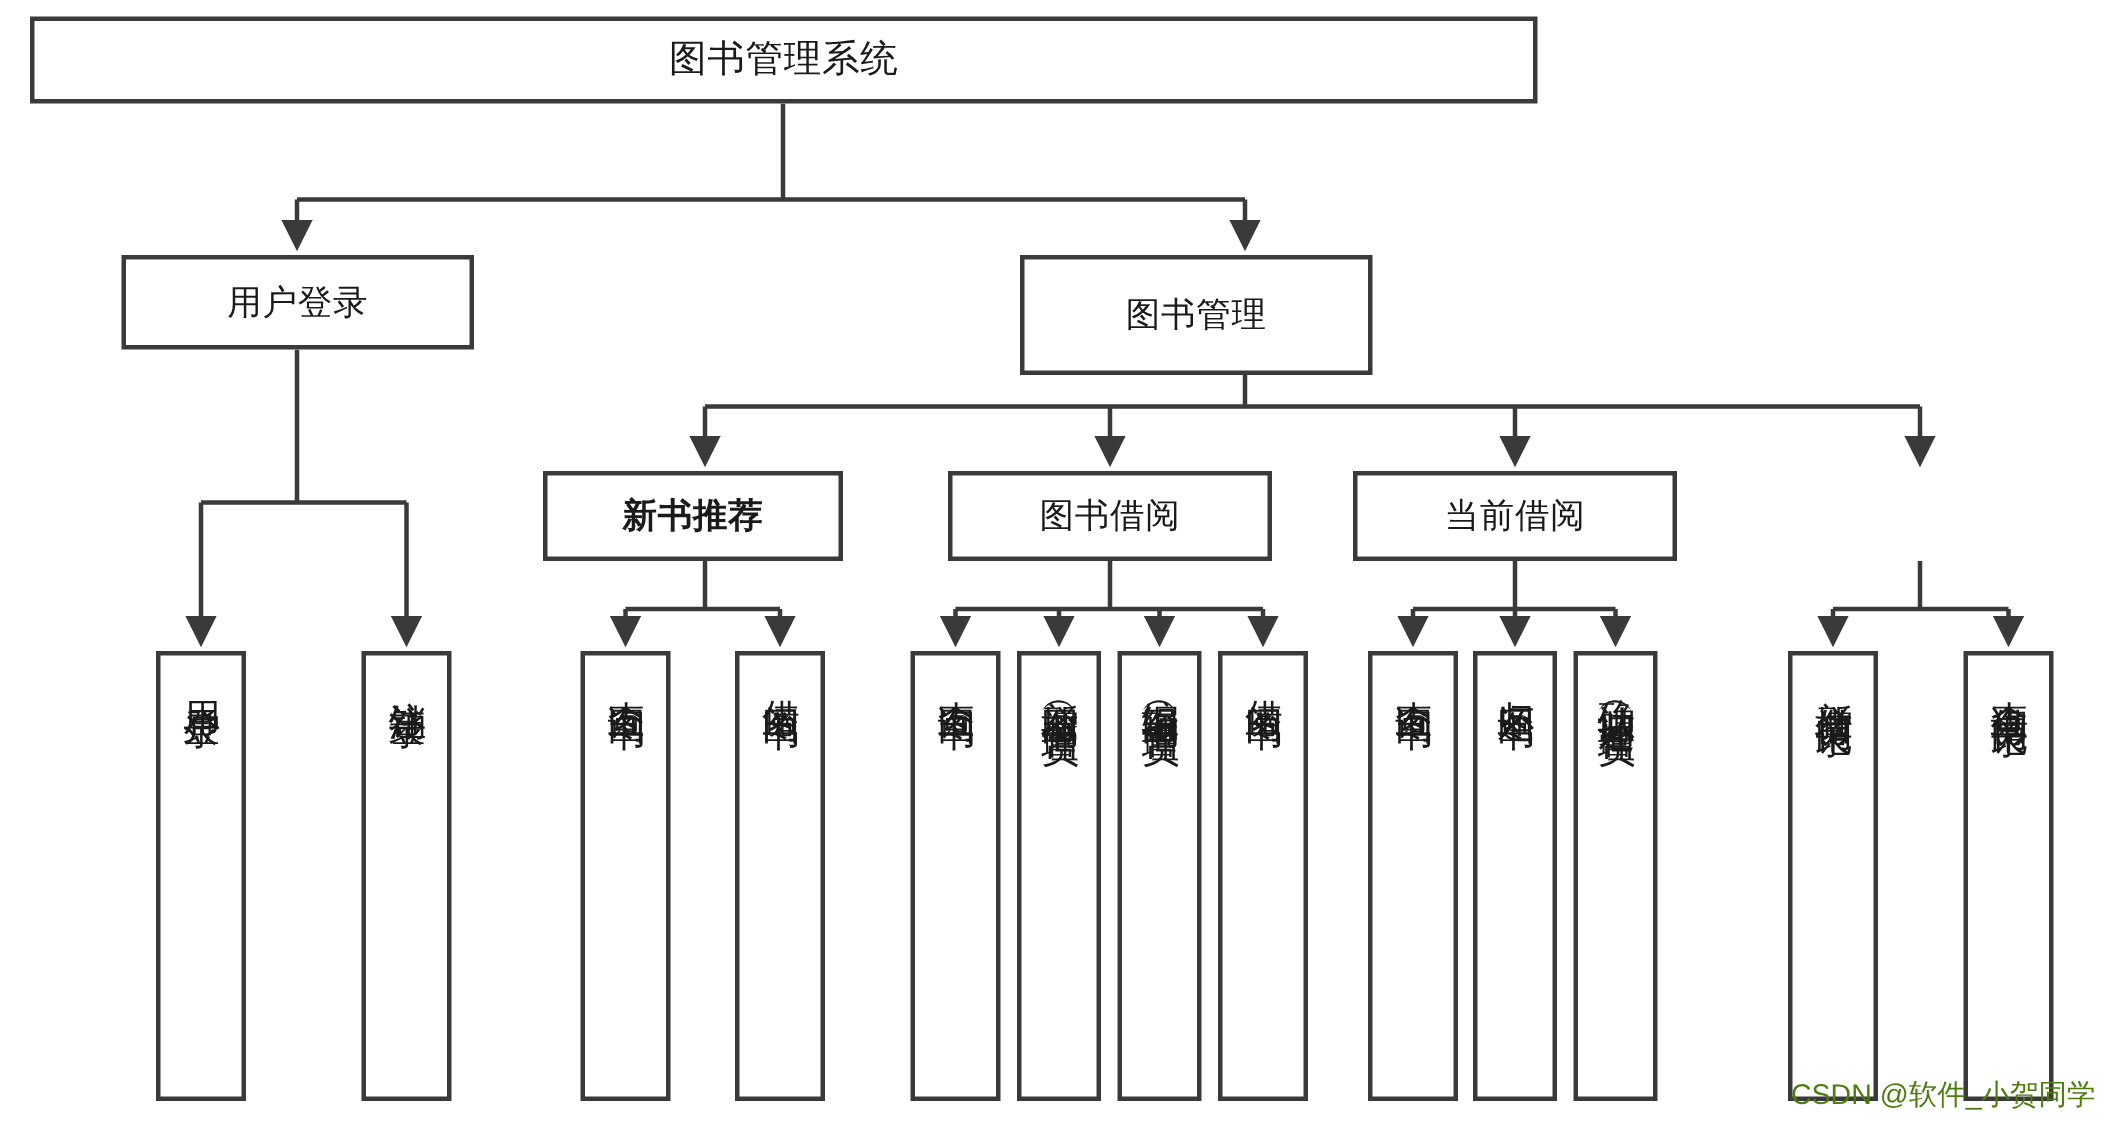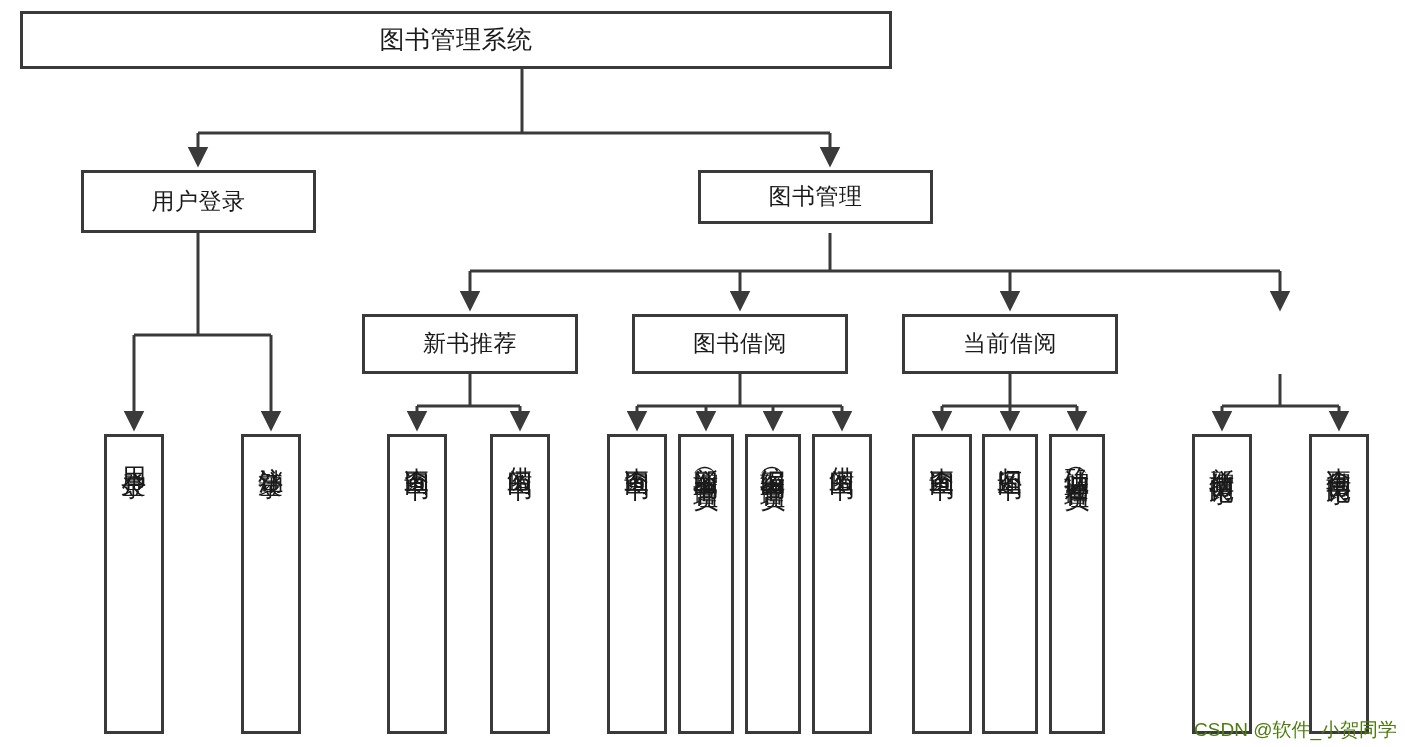--- a/index.html
+++ b/index.html
@@ -126,32 +126,32 @@
       <path d="M 1010 406 L 1010 428" marker-end="url(#arrow)"></path>
       <path d="M 1077 406 L 1077 428" marker-end="url(#arrow)"></path>
 
       <path d="M 1280 374 L 1280 406"></path>
       <path d="M 1222 406 L 1339 406"></path>
       <path d="M 1222 406 L 1222 428" marker-end="url(#arrow)"></path>
       <path d="M 1339 406 L 1339 428" marker-end="url(#arrow)"></path>
     </g>
   </svg>
 
-  <div class="node level-root" style="left:20px; top:11px; width:872px; height:58px;">
+  <div class="node level-root" style="left:20px; top:11px; width:1005px; height:58px;">
     <span class="node-label">图书管理系统</span>
   </div>
 
   <div class="node level-2" style="left:81px; top:170px; width:235px; height:63px;">
     <span class="node-label">用户登录</span>
   </div>
-  <div class="node level-2" style="left:698px; top:170px; width:235px; height:54px;font-family:Liberation Serif, serif;">
+  <div class="node level-2" style="left:680px; top:170px; width:235px; height:80px;font-family:Liberation Serif, serif;">
     <span class="node-label">图书管理</span>
   </div>
 
-  <div class="node level-3" style="left:362px; top:314px; width:216px; height:60px;">
+  <div class="node level-3" style="left:362px; top:314px; width:200px; height:60px;font-weight:bold;">
     <span class="node-label">新书推荐</span>
   </div>
   <div class="node level-3" style="left:632px; top:314px; width:216px; height:60px;">
     <span class="node-label">图书借阅</span>
   </div>
   <div class="node level-3" style="left:902px; top:314px; width:216px; height:60px;">
     <span class="node-label">当前借阅</span>
   </div>
 
   <div class="node leaf" style="left:104px; top:434px; width:60px; height:300px;">

